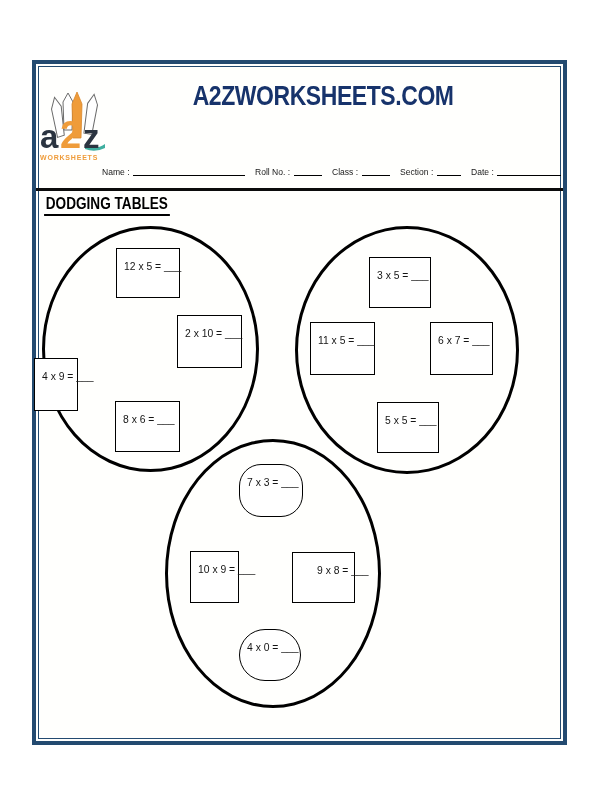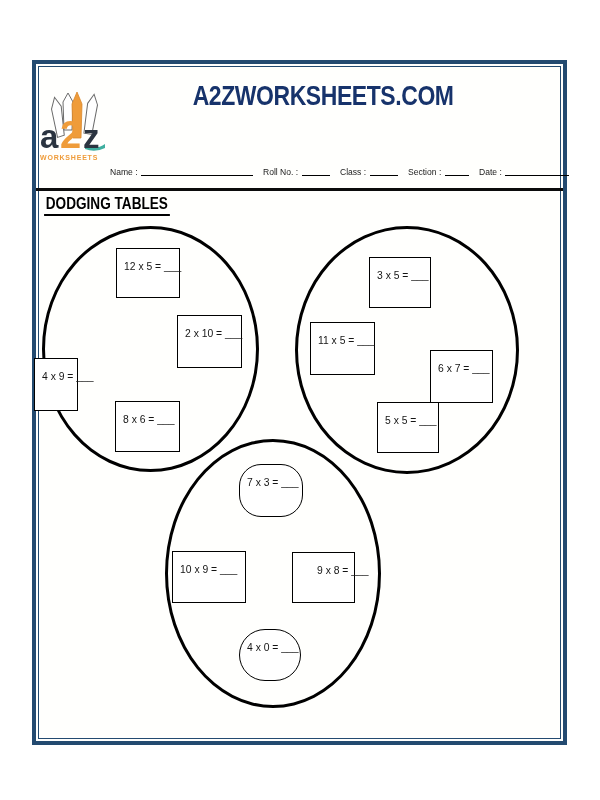--- a/index.html
+++ b/index.html
@@ -47,21 +47,20 @@
 
   .logo { position: absolute; left: 39px; top: 90px; }
 
   
   .fields-row {
     position: absolute;
     left: 102px; top: 167px; width: 462px;
     display: flex; align-items: flex-end;
     font-size: 9px; color: #1a1a1a;
     white-space: nowrap;
-    margin-left: 8px;
   }
   .fields-row .fl { transform: scaleX(0.95); transform-origin: left bottom; }
   .fields-row .blank {
     display: inline-block;
     border-bottom: 1px solid #000;
     height: 9px;
     margin: 0 10px 1px 2px;
   }
   .blank-name    { width: 112px; }
   .blank-roll    { width: 28px; }
@@ -124,26 +123,26 @@
 
   
   .b-c1-top    { left: 116px; top: 248px; width: 64px; height: 50px; }
   .b-c1-left   { left: 34px;  top: 322px; width: 44px; height: 53px; margin-top: 36px; }
   .b-c1-right  { left: 177px; top: 315px; width: 65px; height: 53px; }
   .b-c1-bottom { left: 115px; top: 401px; width: 65px; height: 51px; }
 
   
   .b-c2-top    { left: 369px; top: 257px; width: 62px; height: 51px; }
   .b-c2-left   { left: 310px; top: 322px; width: 65px; height: 53px; }
-  .b-c2-right  { left: 430px; top: 322px; width: 63px; height: 53px; margin-top: 28px; }
+  .b-c2-right  { left: 430px; top: 322px; width: 63px; height: 53px; }
   .b-c2-bottom { left: 377px; top: 402px; width: 62px; height: 51px; }
 
   
   .b-c3-top    { left: 239px; top: 464px; width: 64px; height: 53px; border-radius: 22px; }
-  .b-c3-left   { left: 172px; top: 551px; width: 74px; height: 52px; }
+  .b-c3-left   { left: 190px; top: 551px; width: 49px; height: 52px; }
   .b-c3-right  { left: 292px; top: 552px; width: 63px; height: 51px; padding-left: 24px; }
   .b-c3-bottom { left: 239px; top: 629px; width: 62px; height: 52px; border-radius: 26px; }
 </style>
 </head>
 <body>
 
 <div class="page">
 
   <div class="frame">
     <div class="frame-inner"></div>

